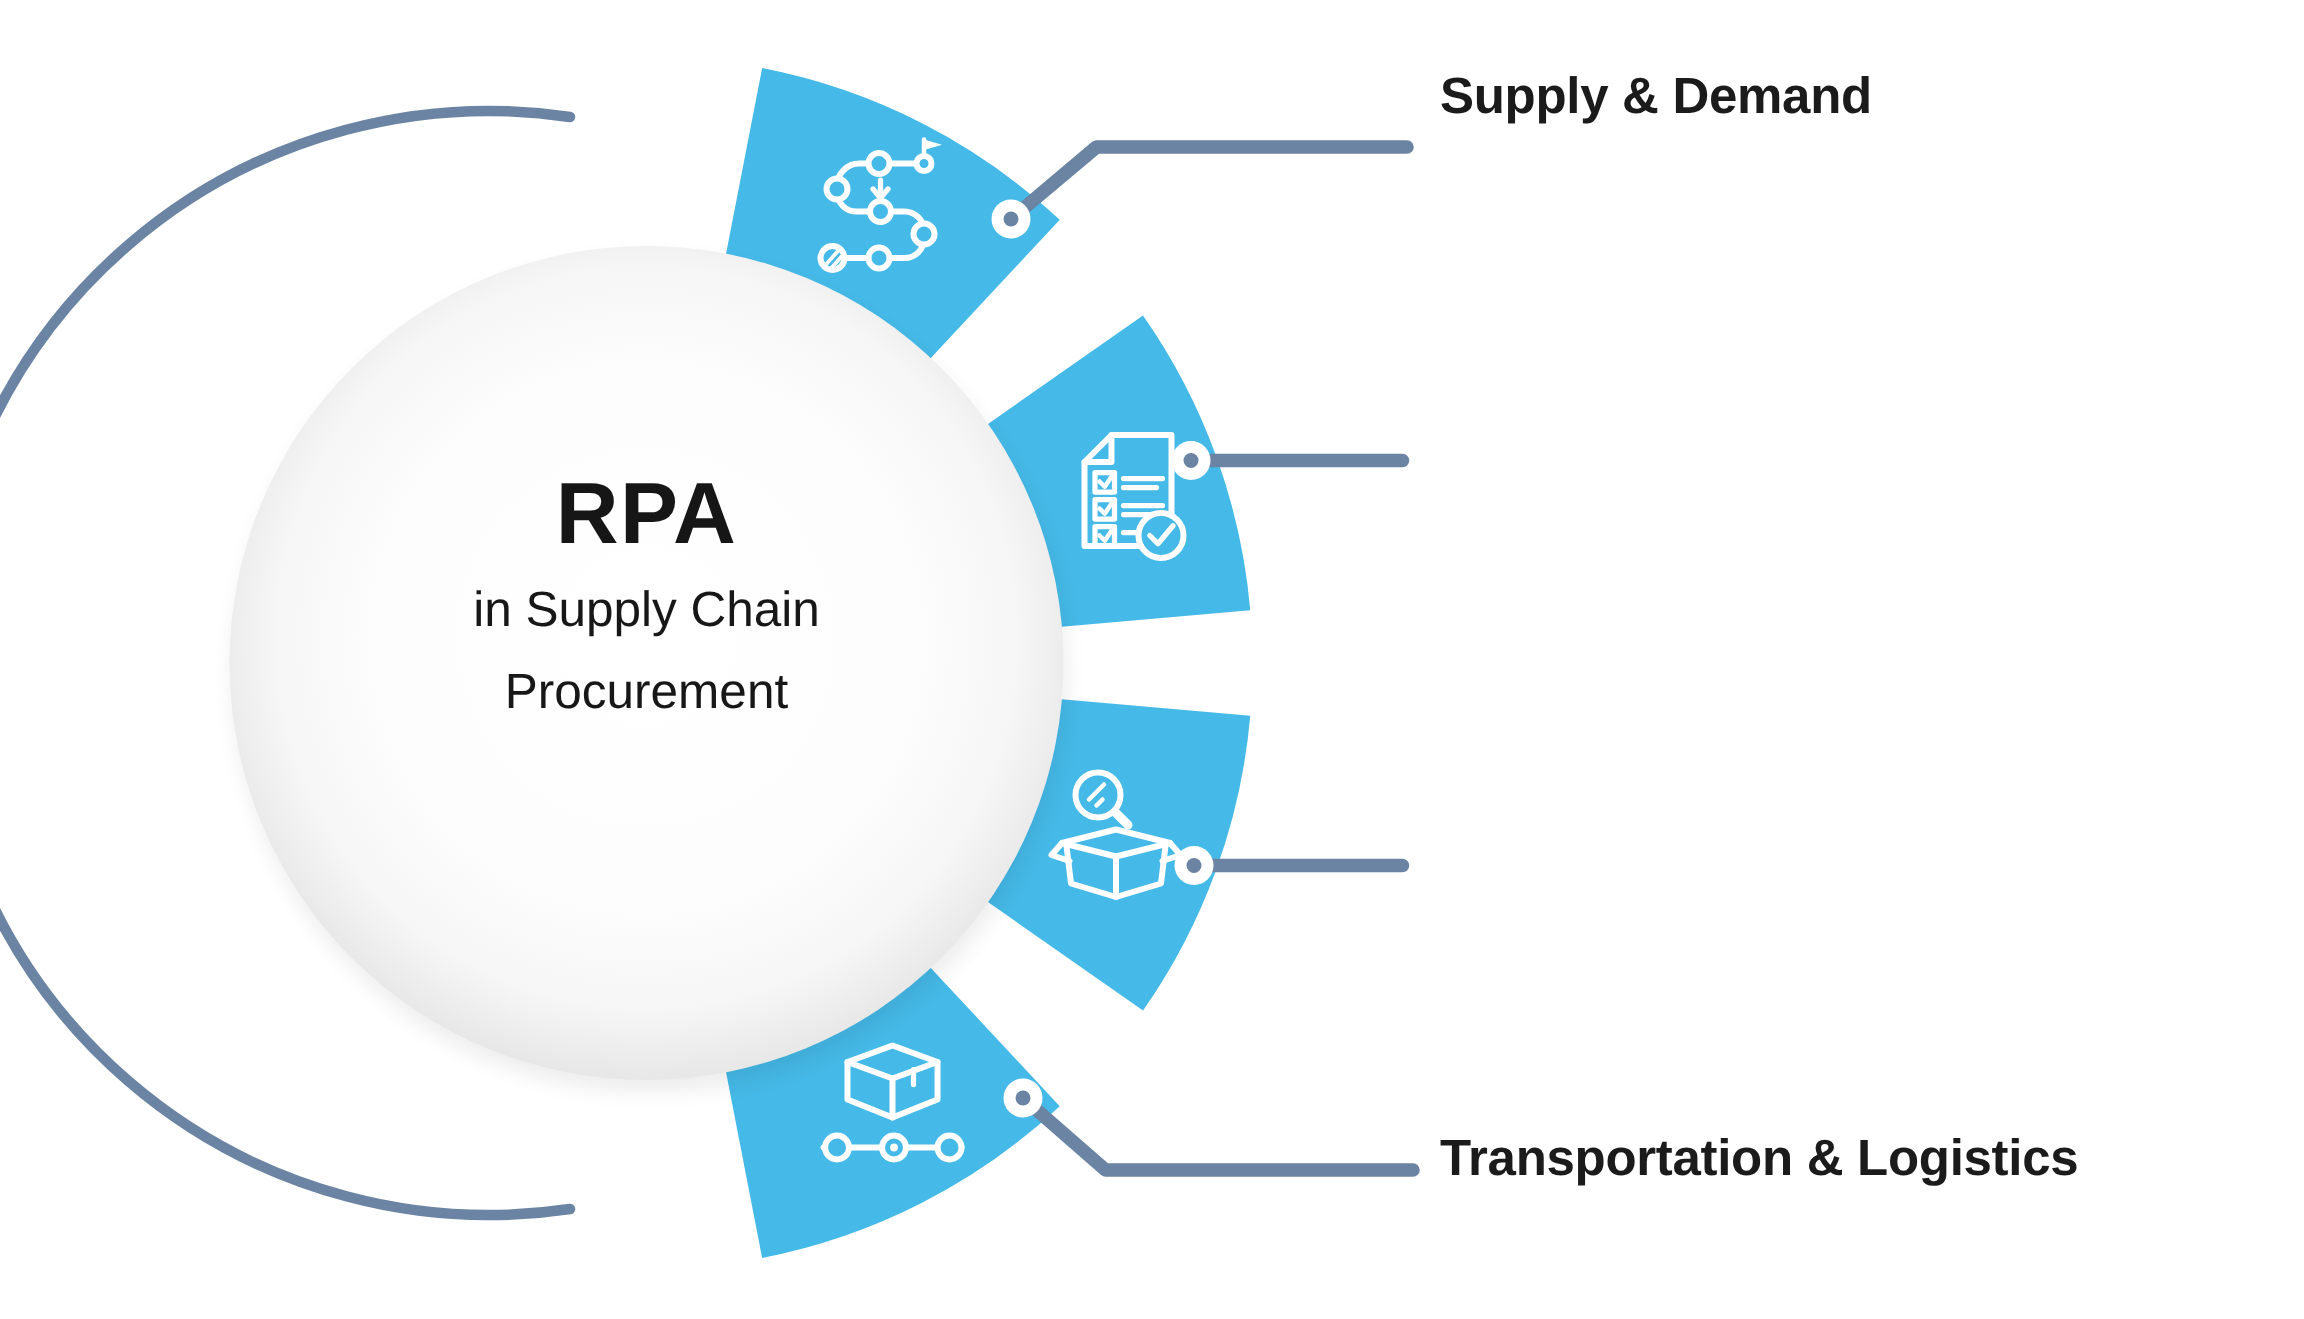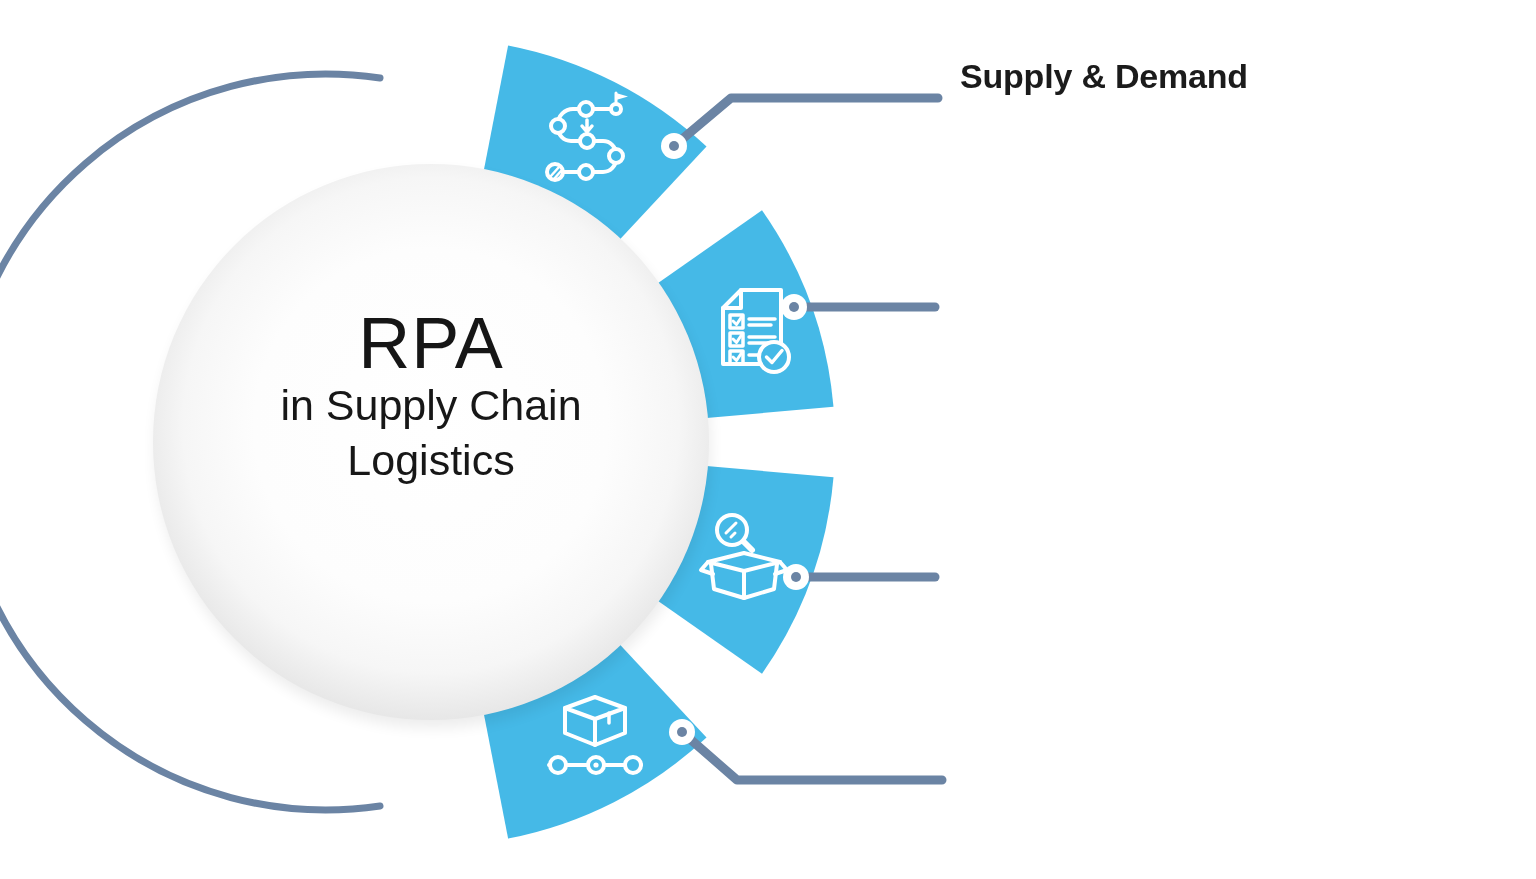--- a/index.html
+++ b/index.html
@@ -12,32 +12,32 @@
   }
   .stage svg{position:absolute;left:0;top:0;}
   .center-text{
     position:absolute;
     left:153px;top:308px;width:556px;
     text-align:center;
     color:#161616;
     pointer-events:none;
   }
   .center-text .main-title{
-    font-size:72px;font-weight:400;line-height:70px;letter-spacing:1px;
+    font-size:58px;font-weight:700;line-height:70px;letter-spacing:1px;
   }
   .center-text .sub-title{
-    font-size:43px;font-weight:400;line-height:55px;letter-spacing:0px;color:#171717;
+    font-size:33px;font-weight:400;line-height:55px;letter-spacing:0px;color:#171717;
   }
   .item-label{
     position:absolute;left:960px;
     color:#1b1b1b;
     font-size:34px;font-weight:600;line-height:45px;letter-spacing:-0.2px;
     white-space:nowrap;
   }
-  .label-1{top:42px;margin-top:12px;}
+  .label-1{top:42px;}
   .label-2{top:252px;}
   .label-3{top:522px;}
   .label-4{top:750px;}
   .item-label span{display:block;}
 </style>
 </head>
 <body>
 
 <div class="stage">
 
@@ -143,22 +143,26 @@
       <circle cx="11" cy="68" r="8" fill="#45B9E7"></circle>
       <circle cx="49" cy="68" r="8" fill="#45B9E7"></circle>
       <circle cx="49" cy="68" r="2.6" fill="#ffffff" stroke="none"></circle>
       <circle cx="86" cy="68" r="8" fill="#45B9E7"></circle>
     </g>
   </svg>
 
   <div class="center-text">
     <div class="main-title">RPA</div>
     <div class="sub-title">in Supply Chain</div>
-    <div class="sub-title">Logistics</div>
+    <div class="sub-title">Procurement</div>
   </div>
 
   <div class="item-label label-1">
     <span>Supply &amp; Demand</span>
   </div>
   <div class="item-label label-2">
   </div>
+  <div class="item-label label-4">
+    <span>Transportation &amp; Logistics</span>
+    <span></span>
+  </div>
 
 </div>
 
 </body></html>

